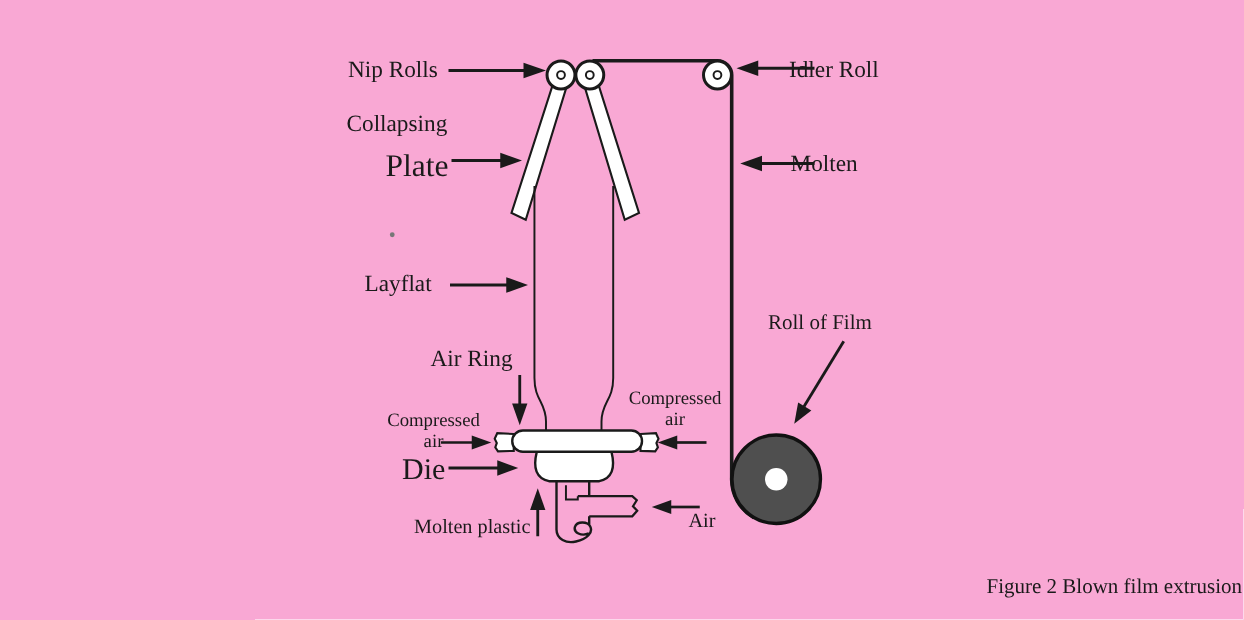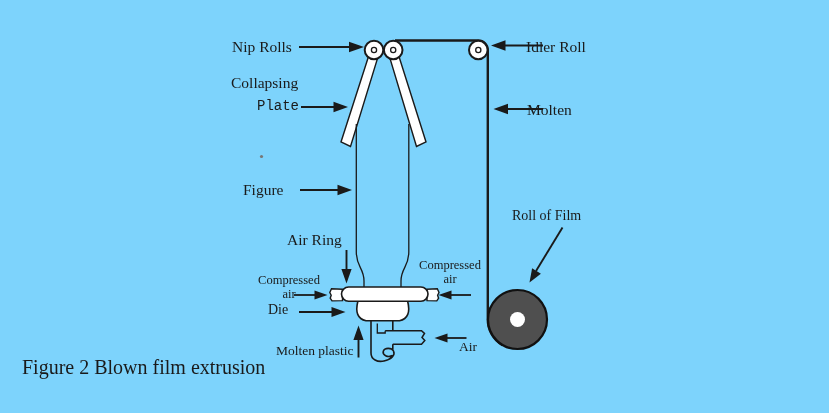--- a/index.html
+++ b/index.html
@@ -1,33 +1,33 @@
 <!DOCTYPE html>
 <html><head>
 <meta charset="utf-8">
 <style>
   html, body { margin: 0; padding: 0; background: #ffffff; }
   #stage {
     position: relative;
     width: 829px;
     height: 413px;
-    background: #7dd3fc;
+    background: #f9a8d4;
     font-family: "Liberation Serif", serif;
     color: #1a1a1a;
     overflow: hidden;
   }
   #diagram-svg { position: absolute; left: 0; top: 0; width: 829px; height: 413px; }
   .ln   { stroke: #1a1a1a; fill: none; }
   .shp  { stroke: #1a1a1a; fill: #ffffff; }
   .hd   { fill: #1a1a1a; stroke: none; }
   .lbl  { position: absolute; white-space: nowrap; line-height: 1.12; }
   .lbl2 { position: absolute; text-align: center; }
   .lbl2 div { line-height: 14px; }
-  .caption { position: absolute; left: 22px; top: 356px; width: 806px;
-             text-align: left; font-size: 20px; }
+  .caption { position: absolute; left: 22px; top: 384px; width: 806px;
+             text-align: right; font-size: 14px; }
 </style>
 </head>
 <body>
 
 <div id="stage">
 
   <svg id="diagram-svg" viewBox="0 0 829 413">
 
     <path class="shp" stroke-width="1.4" d="M 369 55 L 377.5 58.5 L 350.5 146.5 L 341 142 Z"></path>
     <path class="shp" stroke-width="1.4" d="M 398.5 55 L 390 58.5 L 416.5 146.5 L 426 142 Z"></path>
@@ -106,38 +106,38 @@
     </g>
     <g>
       <path class="ln" stroke-width="1.9" d="M 562.5 227.5 L 536 271"></path>
       <polygon class="hd" points="529.5,282.5 540.9,273.7 532.1,268.3"></polygon>
     </g>
   </svg>
 
   <div class="lbl" style="left:232px; top:38px; font-size:15.5px;">Nip Rolls</div>
 
   <div class="lbl" style="left:231px; top:74px; font-size:15.5px;">Collapsing</div>
-  <div class="lbl" style="left:257px; top:99px; font-size:14px;font-family:Liberation Mono, monospace;">Plate</div>
+  <div class="lbl" style="left:257px; top:99px; font-size:21px;">Plate</div>
 
   <div class="lbl" style="left:526px; top:38px; font-size:15.5px;">Idler Roll</div>
 
   <div class="lbl" style="left:527px; top:101px; font-size:15.5px;">Molten</div>
 
-  <div class="lbl" style="left:243px; top:181px; font-size:15.5px;">Figure</div>
+  <div class="lbl" style="left:243px; top:181px; font-size:15.5px;">Layflat</div>
 
   <div class="lbl" style="left:512px; top:208px; font-size:14px;">Roll of Film</div>
 
   <div class="lbl" style="left:287px; top:231px; font-size:15.5px;font-family:Liberation Serif, serif;">Air Ring</div>
 
   <div class="lbl2" style="left:250px; top:273px; width:78px; font-size:12.5px;">
     <div>Compressed</div>
     <div>air</div>
   </div>
 
-  <div class="lbl" style="left:268px; top:302px; font-size:14px;">Die</div>
+  <div class="lbl" style="left:268px; top:302px; font-size:20px;">Die</div>
 
   <div class="lbl2" style="left:413px; top:258px; width:74px; font-size:12.5px;">
     <div>Compressed</div>
     <div>air</div>
   </div>
 
   <div class="lbl" style="left:276px; top:343px; font-size:13.5px;">Molten plastic</div>
 
   <div class="lbl" style="left:459px; top:339px; font-size:13.5px;">Air</div>
 

